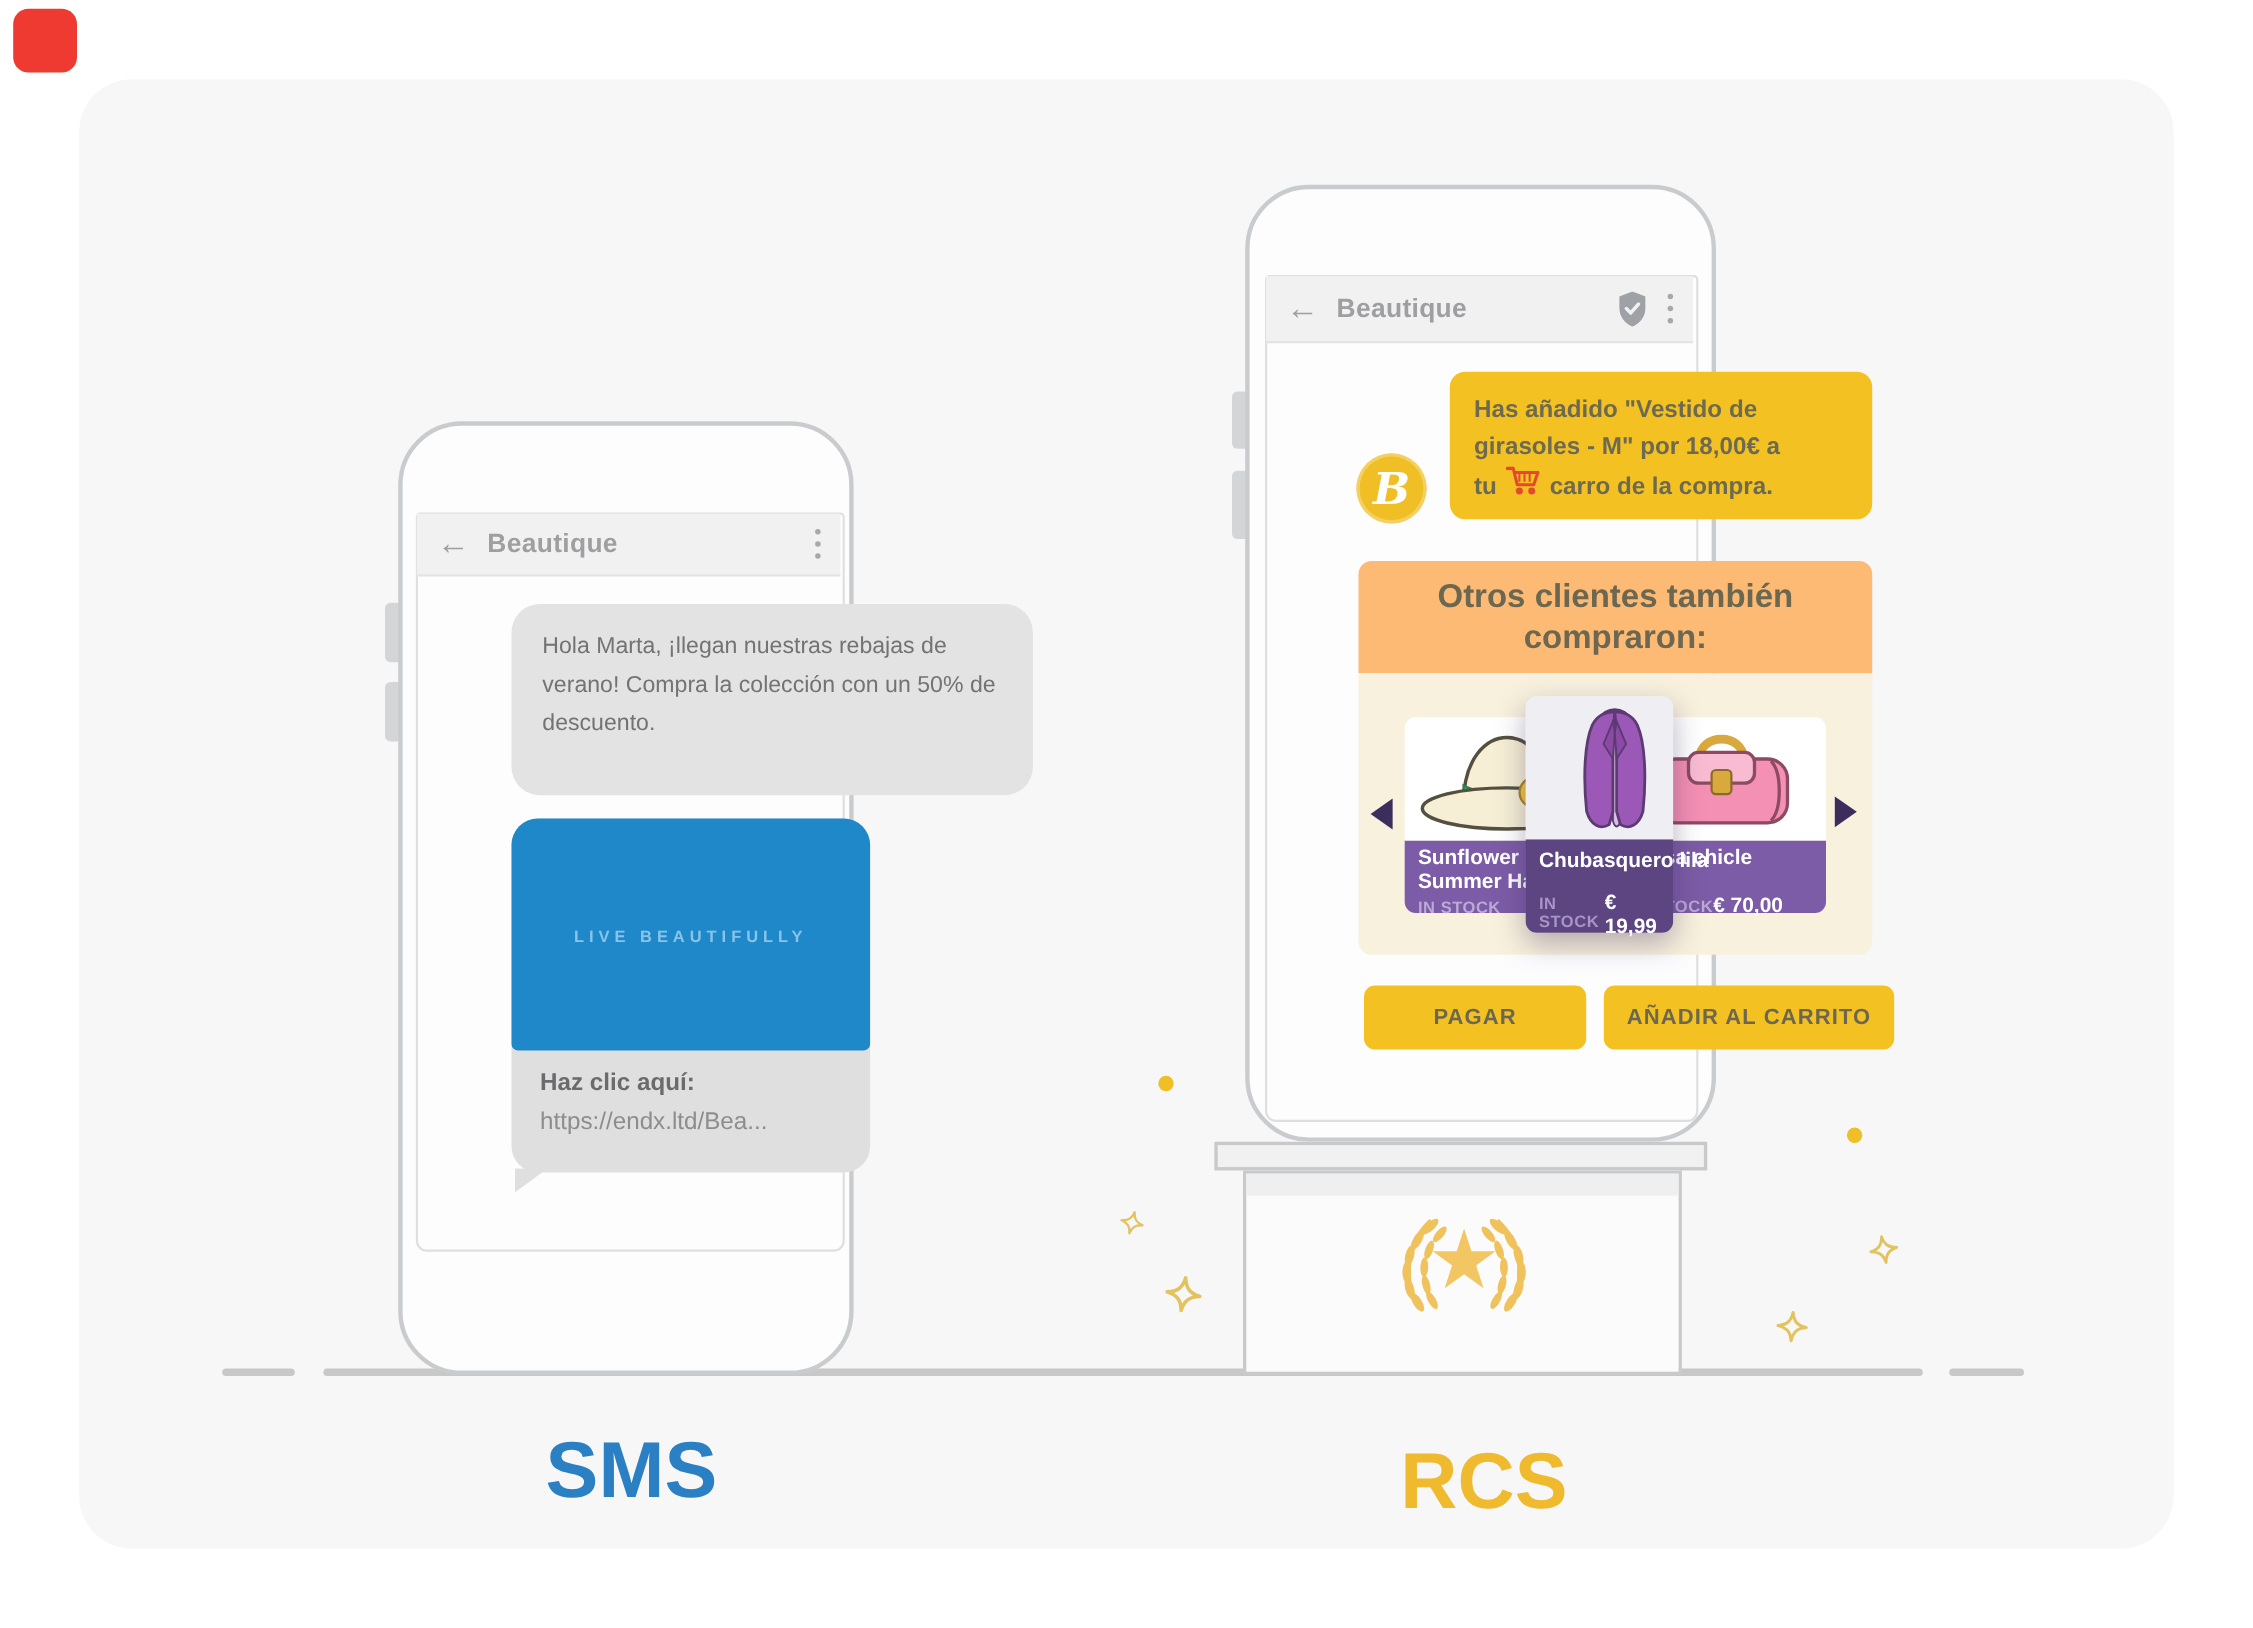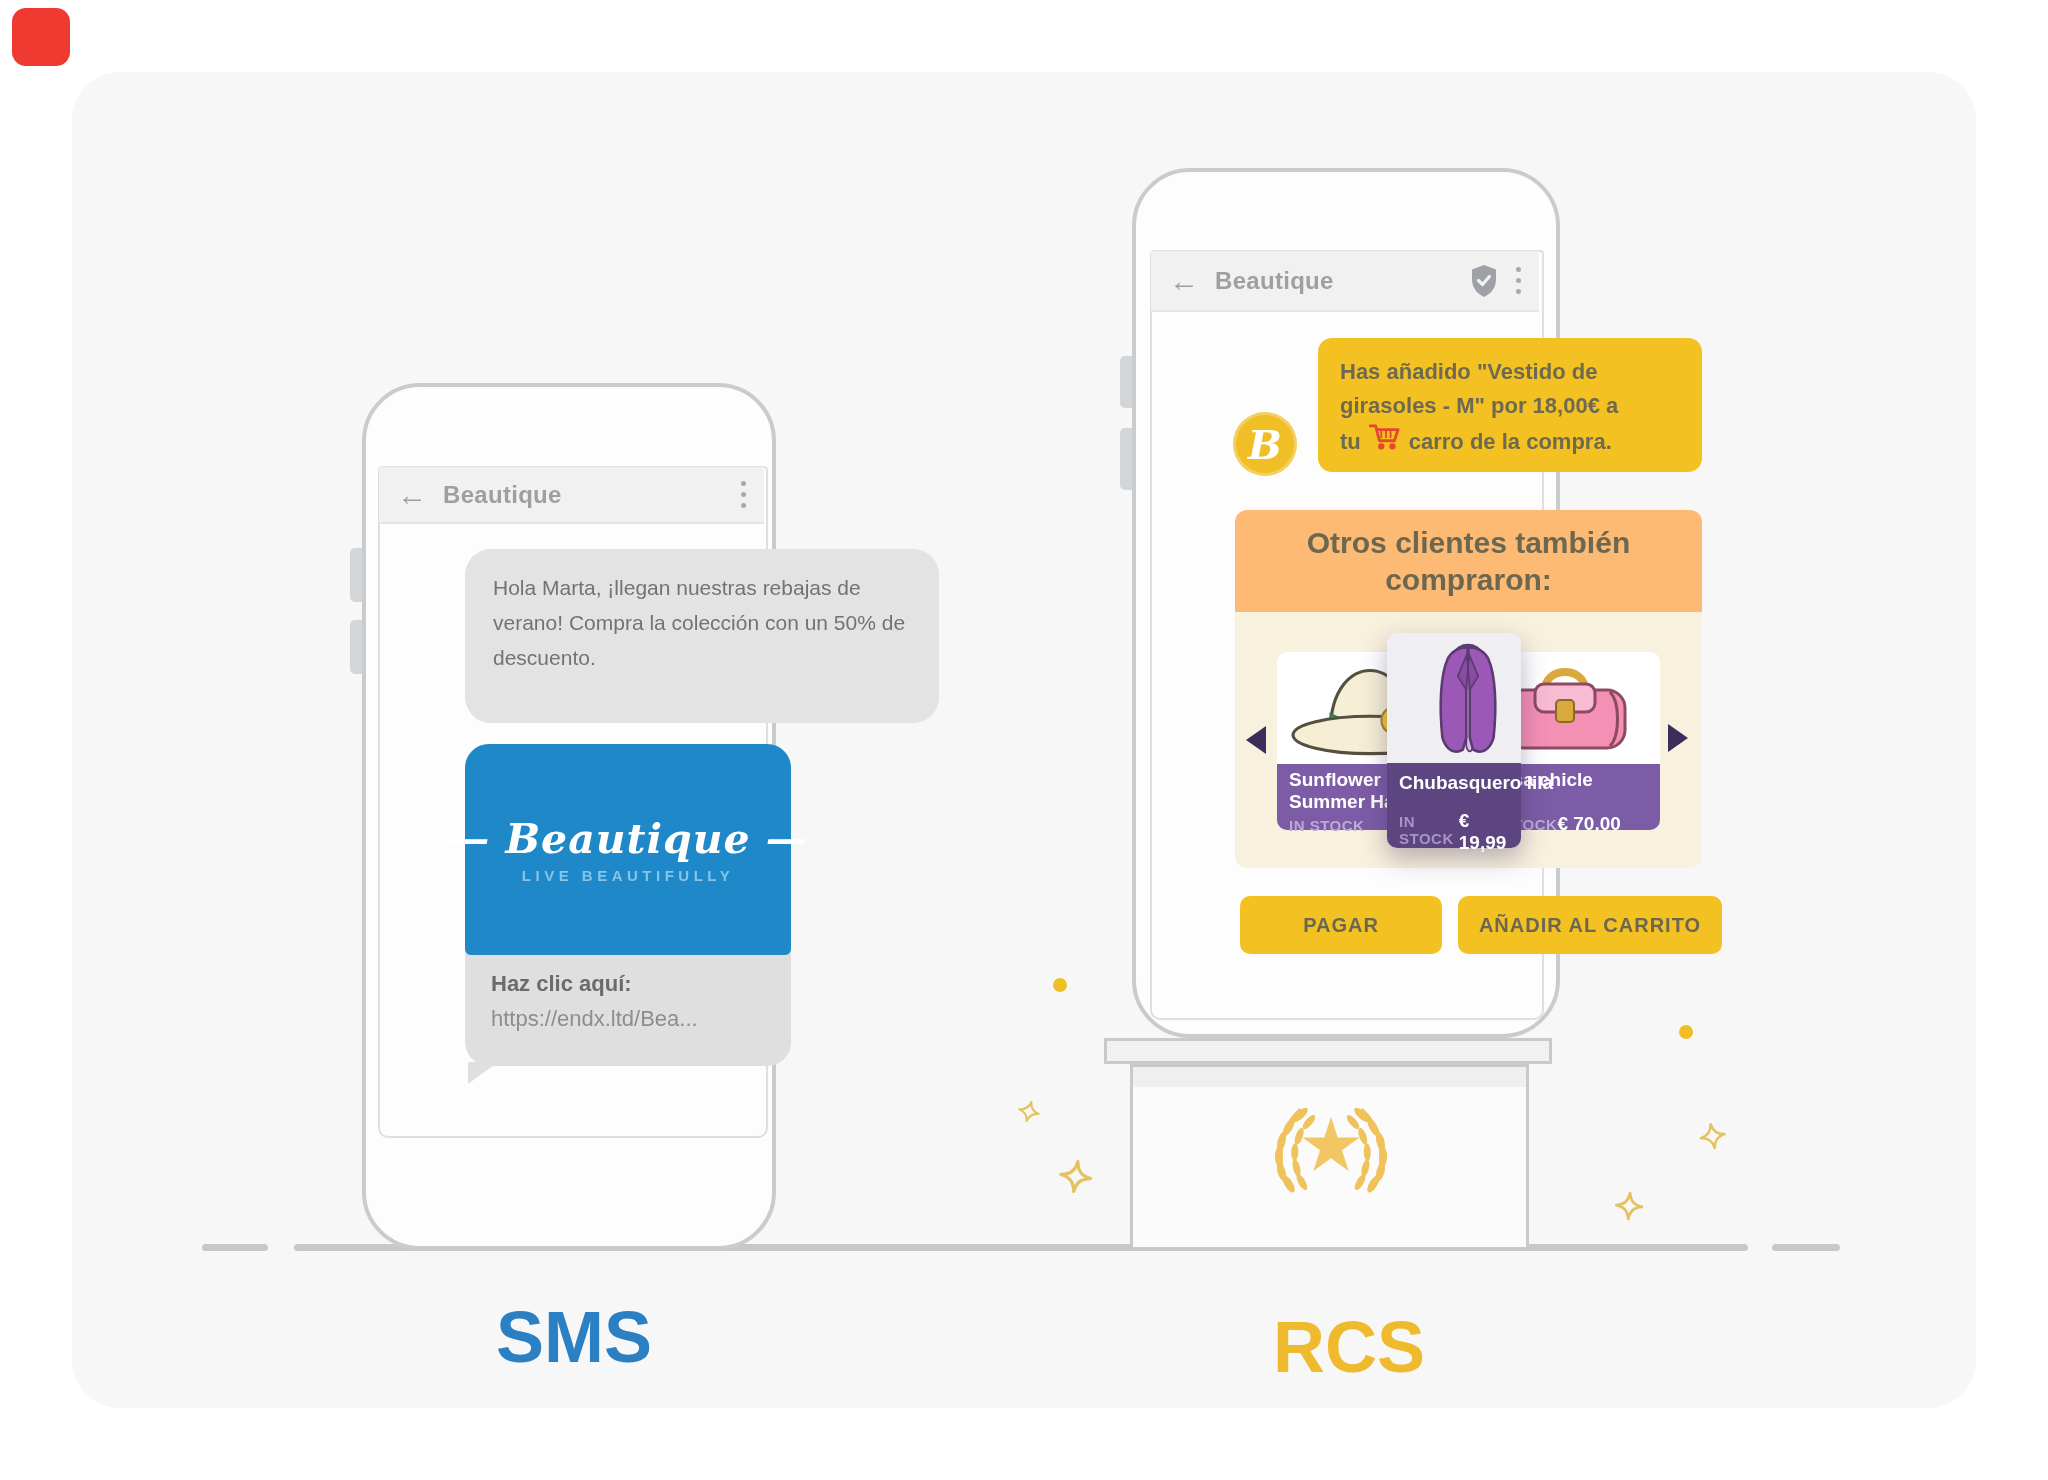--- a/index.html
+++ b/index.html
@@ -132,21 +132,20 @@
       <i></i>
     </span>
 </div>
 
 <div class="abs sms-bubble">Hola Marta, ¡llegan nuestras rebajas de verano! Compra la colección con un 50% de descuento.</div>
 
 <div class="abs promo">
   <div class="promo-gray"></div>
   <div class="promo-tail"></div>
   <div class="promo-blue">
-    <div class="brand-logo">— Beautique —</div>
     <div class="brand-tag">LIVE BEAUTIFULLY</div>
   </div>
   <div class="promo-link">
     <div class="link-label">Haz clic aquí:</div>
     <div class="link-url">https://endx.ltd/Bea...</div>
   </div>
 </div>
 
 <div class="abs vol-tab" style="left:1120px;top:356px;height:52px;"></div>
 <div class="abs vol-tab" style="left:1120px;top:428px;height:62px;"></div>

